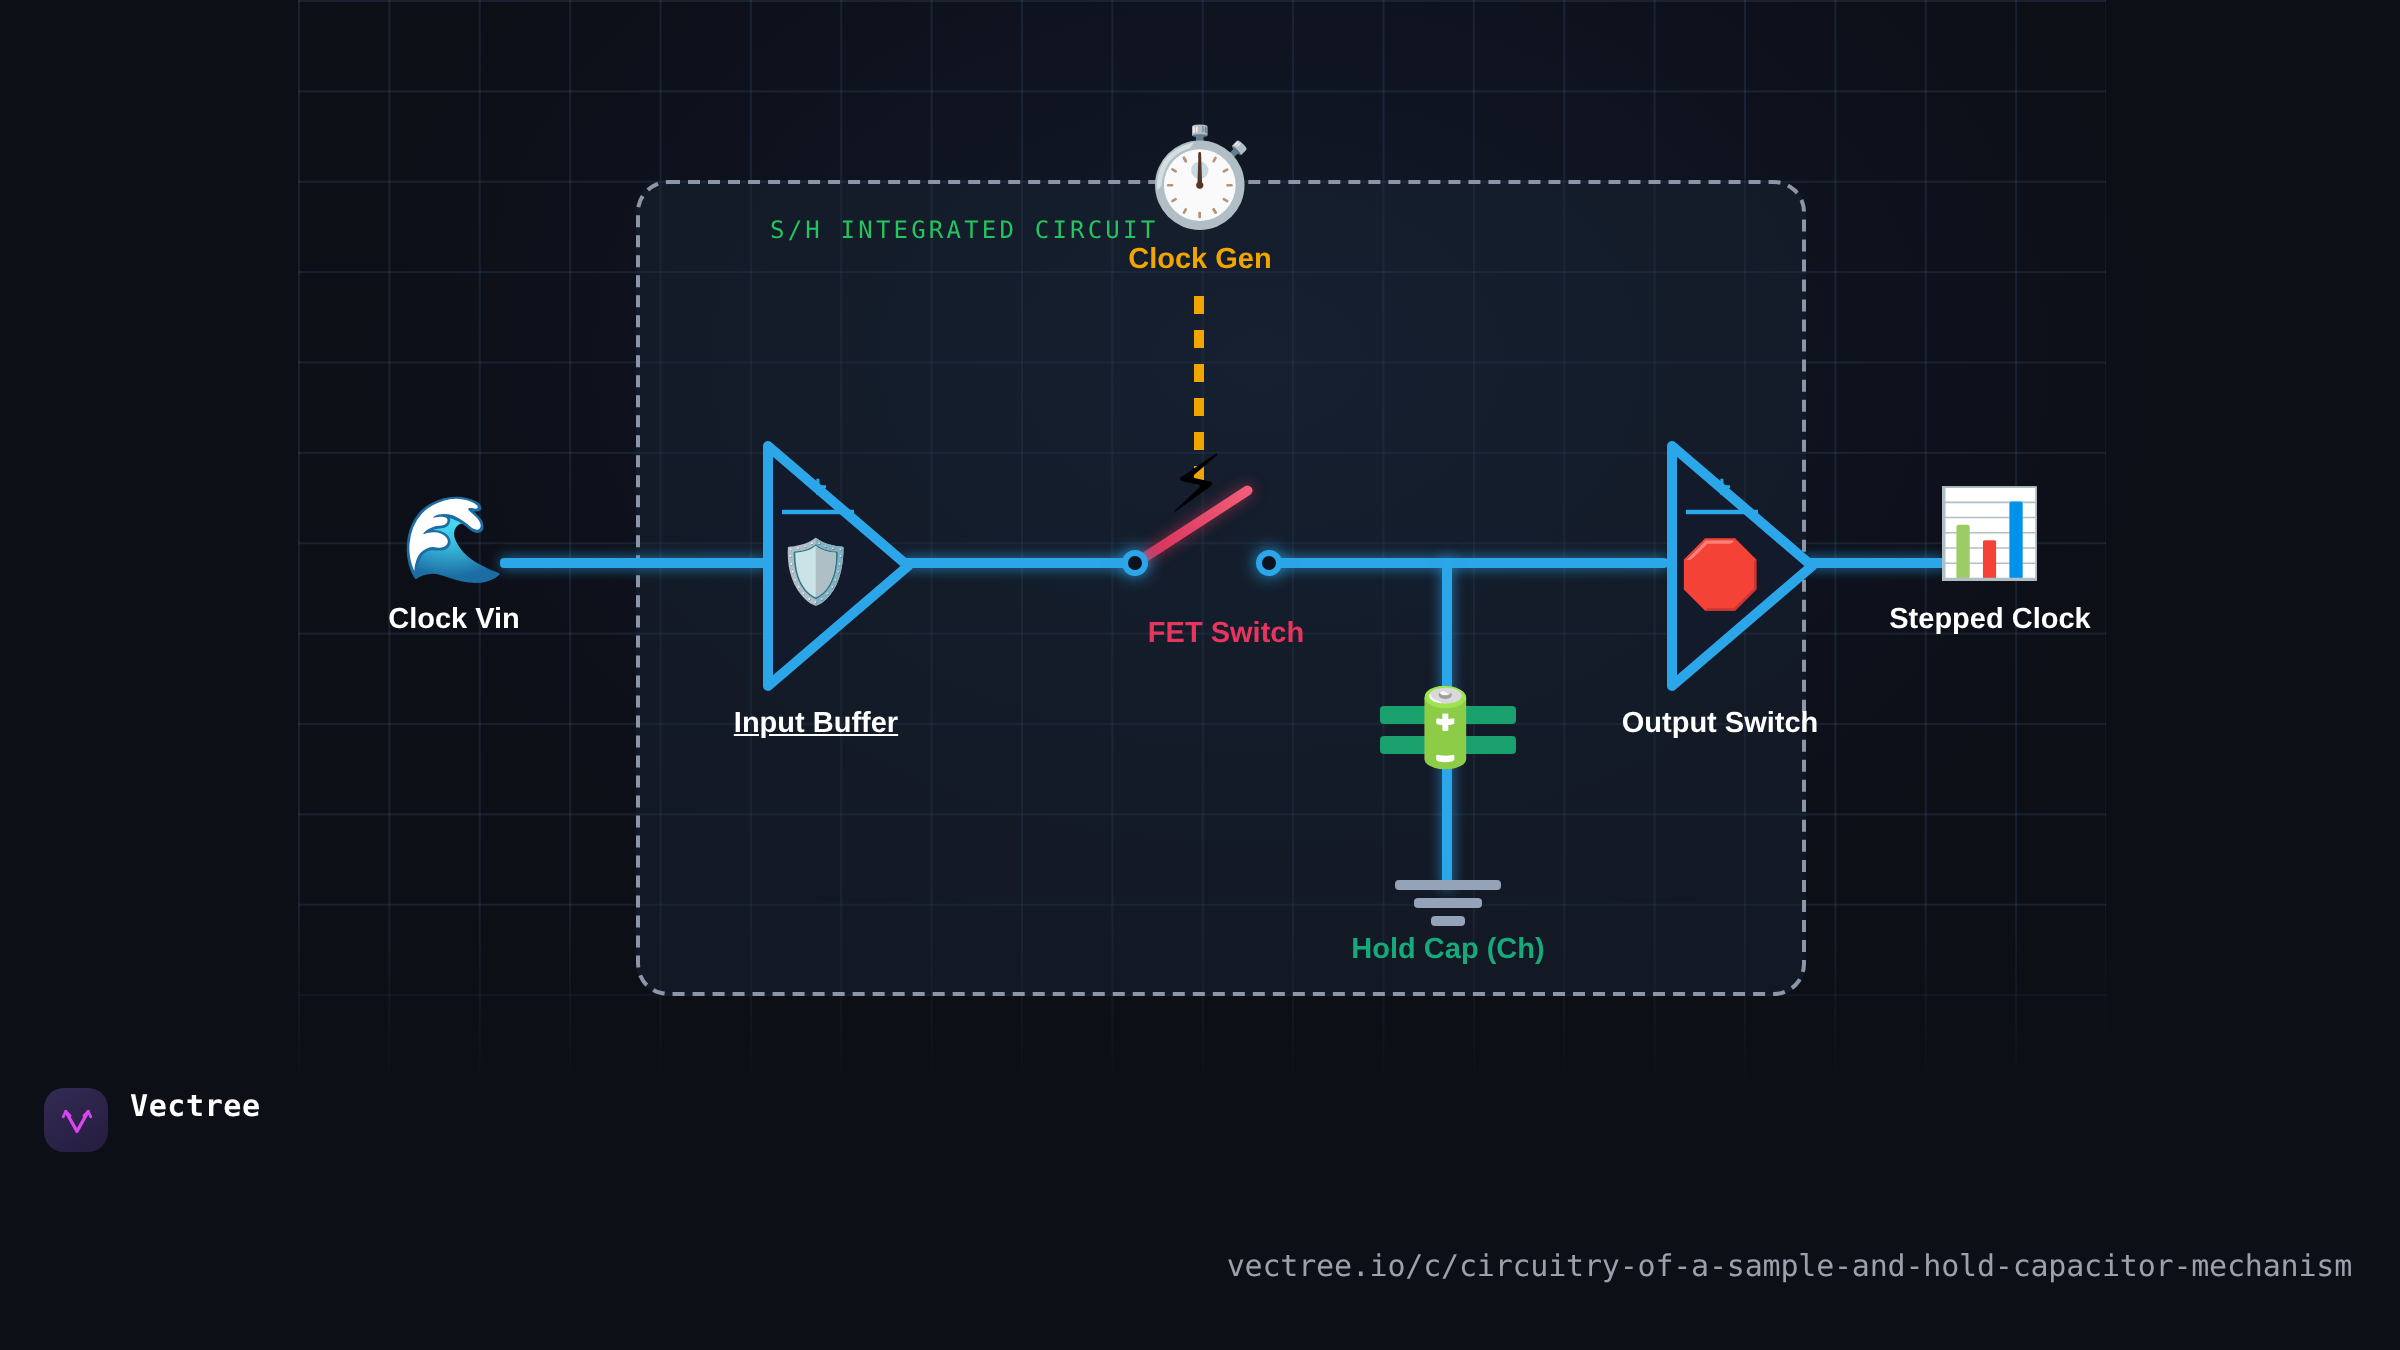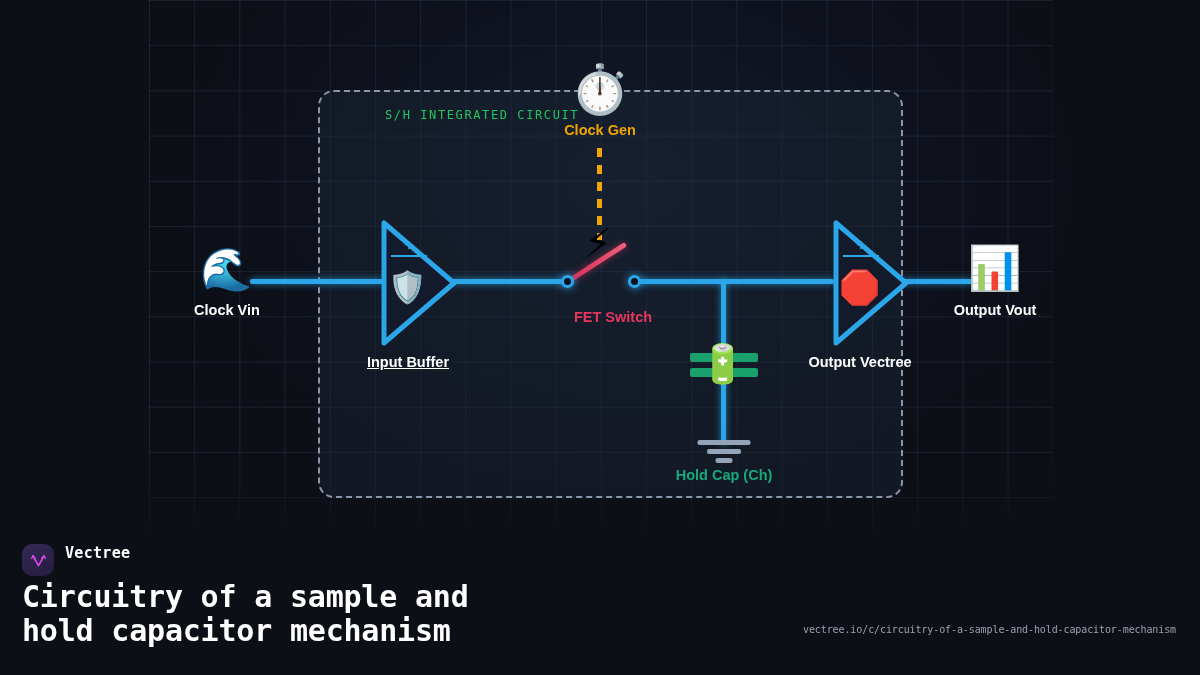--- a/index.html
+++ b/index.html
@@ -163,21 +163,21 @@
     font-weight: bold;
     line-height: 1.14;
     color: #ffffff;
     letter-spacing: -0.2px;
     white-space: pre-line;
   }
   #footer-url {
     position: absolute;
     right: 24px; top: 624px;
     font-family: "DejaVu Sans Mono", "Liberation Mono", monospace;
-    font-size: 10px;
+    font-size: 15px;
     color: #9aa1ad;
     letter-spacing: -0.1px;
   }
 </style>
 </head>
 <body>
 
 <div id="canvas">
 
   <div id="grid"></div>
@@ -207,27 +207,27 @@
   <div class="label" style="left:408px; top:354px;text-decoration:underline;">Input Buffer</div>
 
   <div class="opamp" style="left:833px; top:220px;">
     <svg width="76" height="126" viewBox="0 0 76 126">
       <polygon points="3,3 3,123 73,63" fill="#121a2b" stroke="#2ba6e8" stroke-width="5" stroke-linejoin="round"></polygon>
       <line x1="10" y1="36" x2="46" y2="36" stroke="#2ba6e8" stroke-width="2.2"></line>
     </svg>
   </div>
   <div class="emoji" style="left:860px; top:287px; font-size:33px;">🛑</div>
   <div class="emoji" style="left:861px; top:244px; font-size:13px; font-weight:bold; color:#2ba6e8;">+</div>
-  <div class="label" style="left:860px; top:354px;">Output Vectree</div>
+  <div class="label" style="left:860px; top:354px;">Output Switch</div>
 
   <div class="emoji" style="left:227px; top:270px; font-size:42px;">🌊</div>
   <div class="label" style="left:227px; top:302px;">Clock Vin</div>
 
   <div class="emoji" style="left:995px; top:268px; font-size:43px;">📊</div>
-  <div class="label" style="left:995px; top:302px;">Output Vout</div>
+  <div class="label" style="left:995px; top:302px;">Stepped Clock</div>
 
   <div class="emoji" style="left:600px; top:89px; font-size:48px;">⏱️</div>
   <div class="label amber" style="left:600px; top:122px;">Clock Gen</div>
   <div id="clock-line"></div>
 
   <div id="switch-arm"></div>
   <div class="node" style="left:561px; top:275px;"></div>
   <div class="node" style="left:628px; top:275px;"></div>
   <div class="emoji" style="left:598px; top:243px; font-size:40px;">⚡</div>
   <div class="label crimson" style="left:600px; top:309px;margin-left:13px;">FET Switch</div>
@@ -245,18 +245,16 @@
     <div id="brand-logo">
       <svg width="19" height="19" viewBox="0 0 22 22">
         <path d="M4.5 5.5 L11 17 L17.5 5.5" fill="none" stroke="#d946ef" stroke-width="1.9" stroke-linecap="round" stroke-linejoin="round"></path>
         <path d="M4.5 5.5 L3.0 8.6 M4.5 5.5 L7.0 8.0" fill="none" stroke="#d946ef" stroke-width="1.6" stroke-linecap="round"></path>
         <path d="M17.5 5.5 L19.0 8.6 M17.5 5.5 L15.0 8.0" fill="none" stroke="#d946ef" stroke-width="1.6" stroke-linecap="round"></path>
       </svg>
     </div>
     <div id="brand-name">Vectree</div>
   </div>
 
-  <div id="page-title">Circuitry of a sample and
-hold capacitor mechanism</div>
 
   <div id="footer-url">vectree.io/c/circuitry-of-a-sample-and-hold-capacitor-mechanism</div>
 
 </div>
 
 </body></html>

